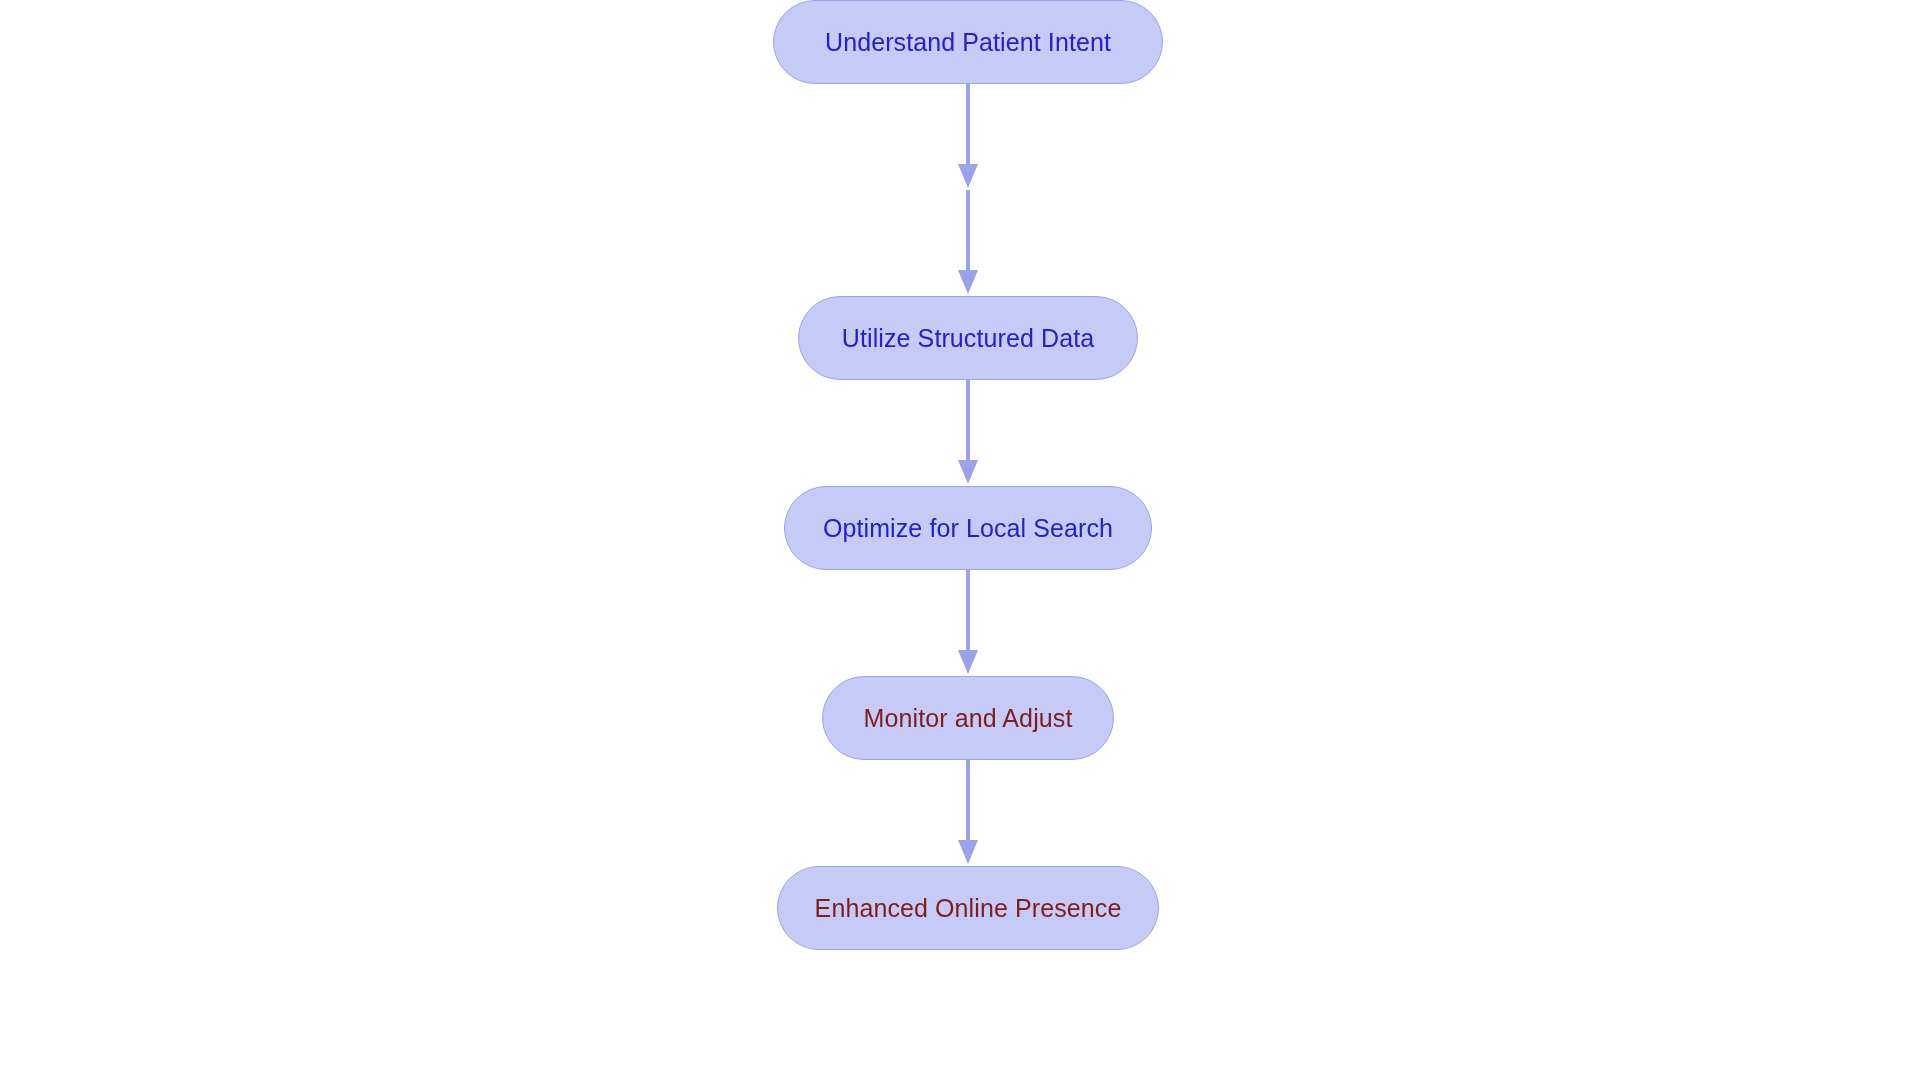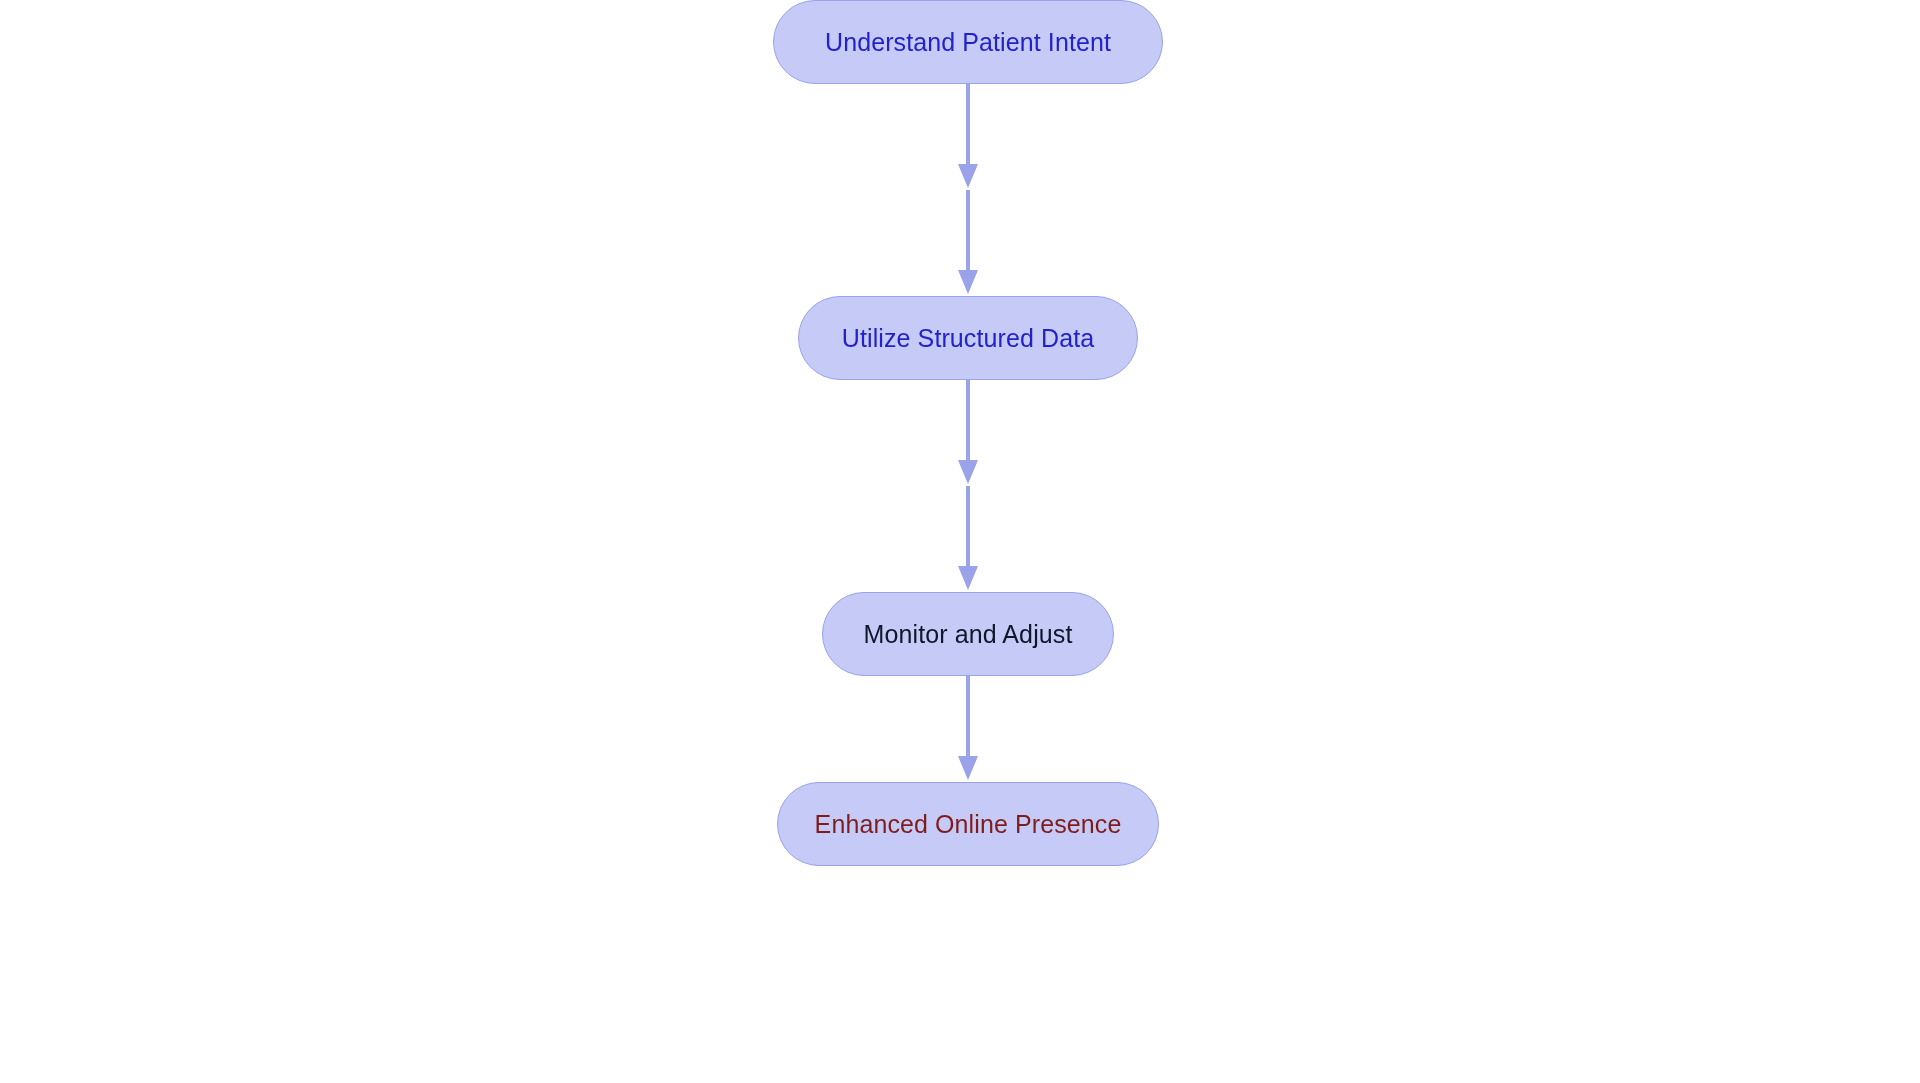--- a/index.html
+++ b/index.html
@@ -108,30 +108,33 @@
       <span class="node-label" style="color: rgb(34, 34, 204);">Utilize Structured Data</span>
     </div>
 
     <div class="connector">
       <svg viewBox="0 0 28 106" xmlns="http://www.w3.org/2000/svg" aria-hidden="true">
         <line class="edge-stem" x1="14" y1="0" x2="14" y2="82" style="stroke: rgb(154, 162, 234);"></line>
         <polygon class="edge-head" points="4,80 24,80 14,104" style="fill: rgb(154, 162, 234);"></polygon>
       </svg>
     </div>
 
+    <div class="node" id="node-n4" style="width: 368px; background: rgb(197, 202, 247); border-color: rgb(154, 162, 234);">
+      <span class="node-label" style="color: rgb(34, 34, 204);">Optimize for Local Search</span>
+    </div>
 
     <div class="connector">
       <svg viewBox="0 0 28 106" xmlns="http://www.w3.org/2000/svg" aria-hidden="true">
         <line class="edge-stem" x1="14" y1="0" x2="14" y2="82" style="stroke: rgb(154, 162, 234);"></line>
         <polygon class="edge-head" points="4,80 24,80 14,104" style="fill: rgb(154, 162, 234);"></polygon>
       </svg>
     </div>
 
     <div class="node" id="node-n5" style="width: 292px; background: rgb(197, 202, 247); border-color: rgb(154, 162, 234);">
-      <span class="node-label" style="color: #0f172a;">Monitor and Adjust</span>
+      <span class="node-label" style="color: #7f1d1d;">Monitor and Adjust</span>
     </div>
 
     <div class="connector">
       <svg viewBox="0 0 28 106" xmlns="http://www.w3.org/2000/svg" aria-hidden="true">
         <line class="edge-stem" x1="14" y1="0" x2="14" y2="82" style="stroke: rgb(154, 162, 234);"></line>
         <polygon class="edge-head" points="4,80 24,80 14,104" style="fill: rgb(154, 162, 234);"></polygon>
       </svg>
     </div>
 
     <div class="node" id="node-n6" style="width: 382px; background: rgb(197, 202, 247); border-color: rgb(154, 162, 234);">

